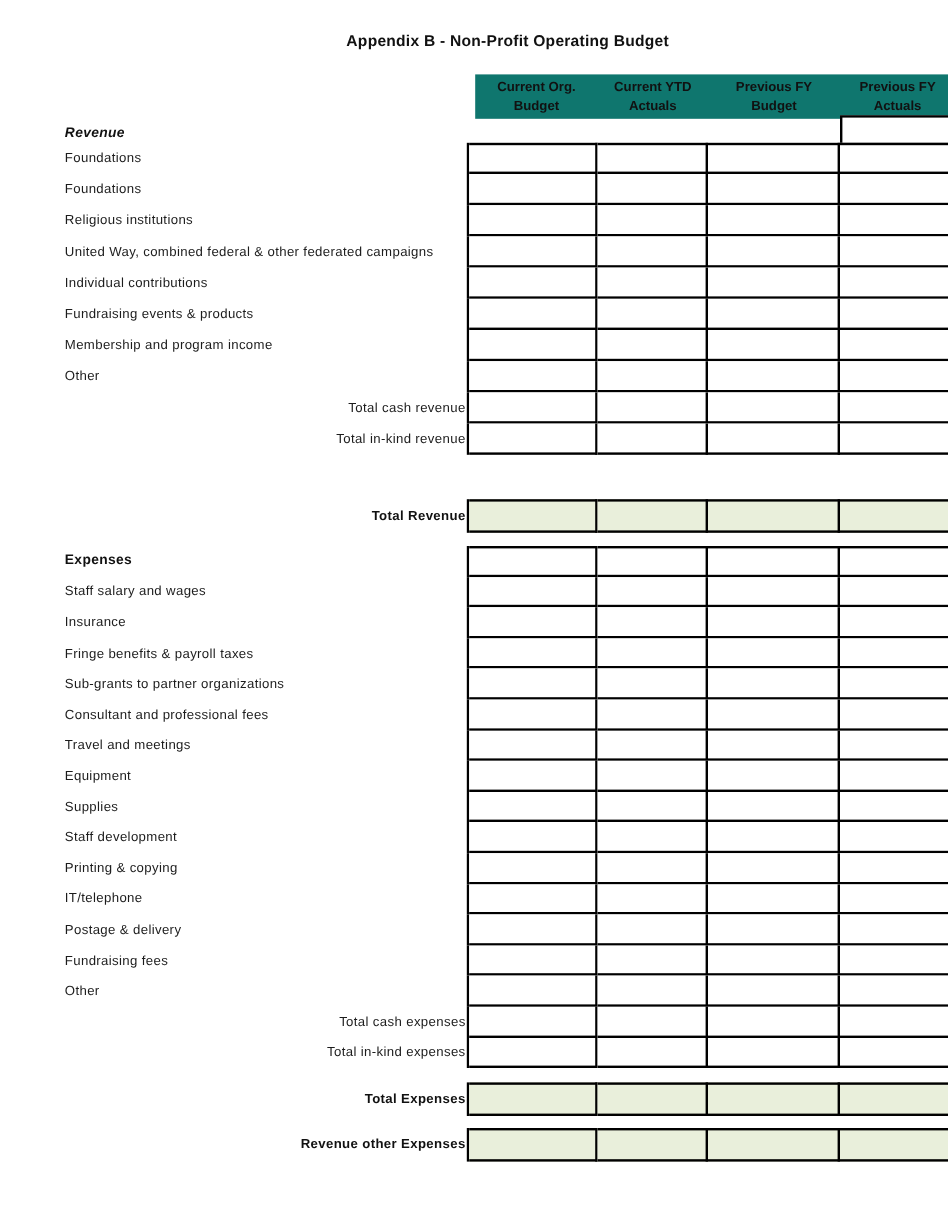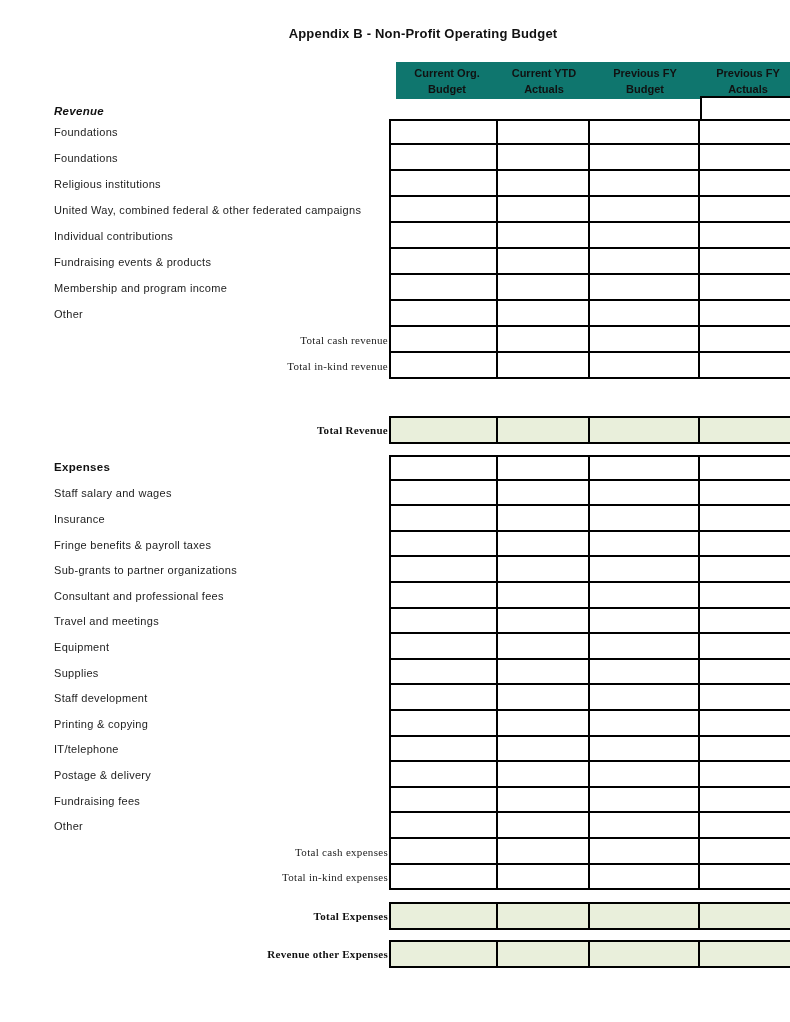--- a/index.html
+++ b/index.html
@@ -36,21 +36,21 @@
   .section{left:0;width:764px;}
   .row{display:flex;}
   .rev-grid .row{height:26px;}
   .exp-grid .row{height:25.6px;}
   .total-row .row{height:28px;}
   .row-label{
     box-sizing:border-box;width:361px;display:flex;align-items:center;
     font-size:11px;letter-spacing:0.3px;white-space:nowrap;
     padding-left:26px;color:#1c1c1c;
   }
-  .align-right .row-label{justify-content:flex-end;padding-left:12px;padding-right:1px;font-family:Liberation Serif, serif;}
+  .align-right .row-label{justify-content:flex-end;padding-left:12px;padding-right:1px;}
   .row-label.bold, .total-row .row-label{font-weight:bold;color:#111;}
   .cells{
     box-sizing:border-box;width:403px;display:flex;
     border-left:2px solid #000;
   }
   .cell{
     box-sizing:border-box;height:100%;
     border-right:2px solid #000;border-bottom:2px solid #000;
     background:#fff;
   }

